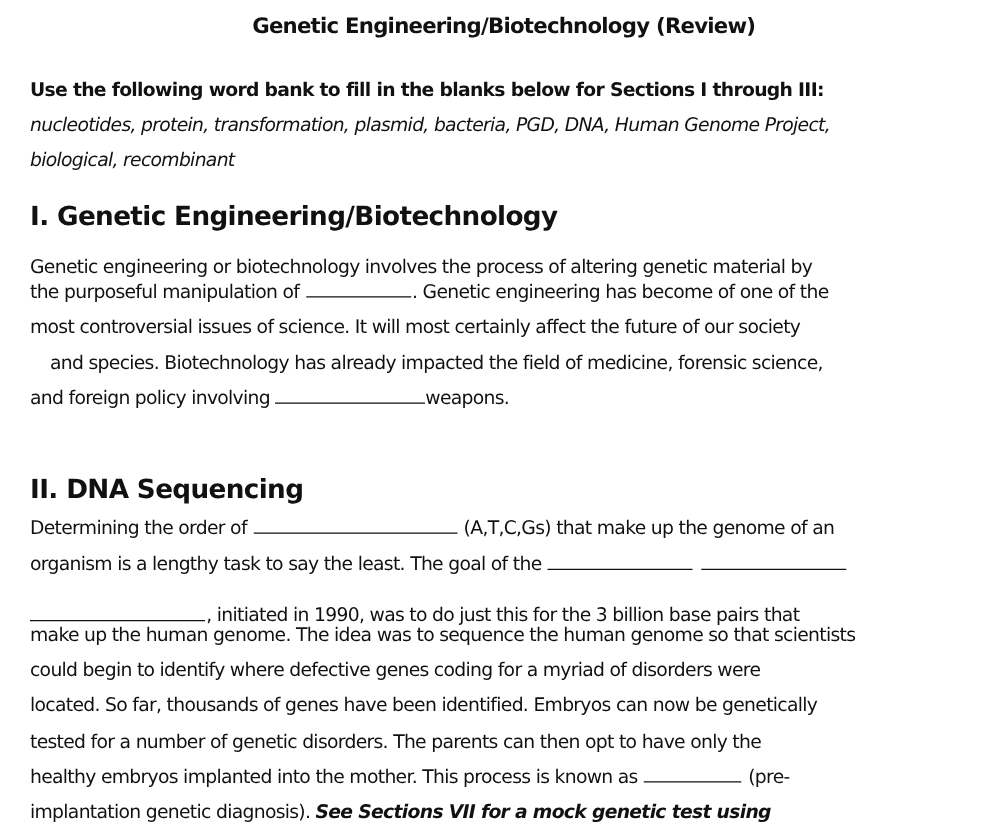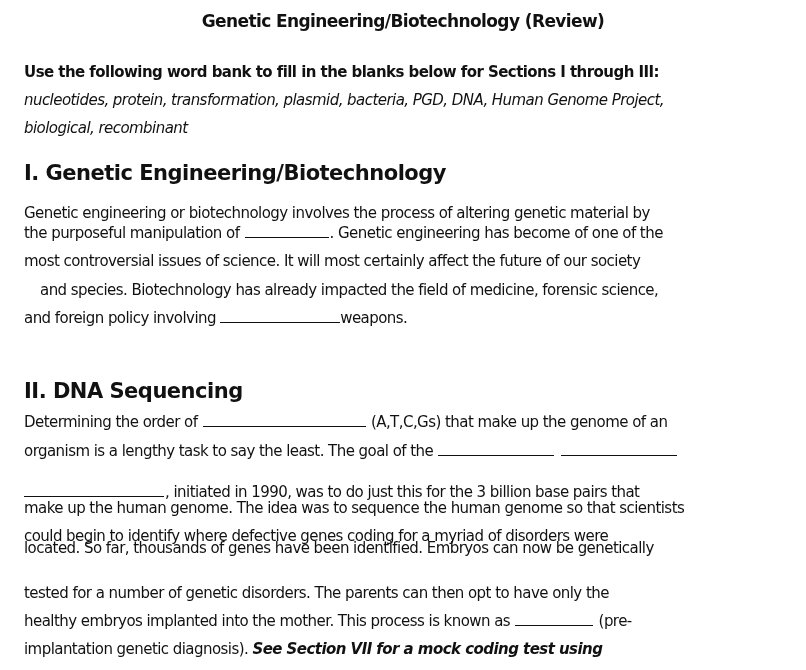--- a/index.html
+++ b/index.html
@@ -40,22 +40,22 @@
     <span>Determining the order of </span><span class="blank" style="width:163px;"></span><span> (A,T,C,Gs) that make up the genome of an</span>
   </div>
   <div class="line" style="top:440px;text-align:right;">
     <span>organism is a lengthy task to say the least. The goal of the </span><span class="blank" style="width:116px;"></span>&nbsp;<span class="blank" style="width:116px;"></span>
   </div>
   <div class="line" style="top:481px;">
     <span class="blank" style="width:140px;margin-left:0;"></span><span>, initiated in 1990, was to do just this for the 3 billion base pairs that</span>
   </div>
   <div class="line" style="top:497px;">make up the human genome. The idea was to sequence the human genome so that scientists</div>
   <div class="line" style="top:525px;">could begin to identify where defective genes coding for a myriad of disorders were</div>
-  <div class="line" style="top:537px;">located. So far, thousands of genes have been identified. Embryos can now be genetically</div>
+  <div class="line" style="top:553px;">located. So far, thousands of genes have been identified. Embryos can now be genetically</div>
   <div class="line" style="top:582px;">tested for a number of genetic disorders. The parents can then opt to have only the</div>
   <div class="line" style="top:610px;">
     <span>healthy embryos implanted into the mother. This process is known as </span><span class="blank" style="width:78px;"></span><span> (pre-</span>
   </div>
   <div class="line" style="top:638px;">
-    <span>implantation genetic diagnosis). </span><span class="bi">See Section VII for a mock coding test using</span>
+    <span>implantation genetic diagnosis). </span><span class="bi">See Sections VII for a mock genetic test using</span>
   </div>
 
 </div>
 
 </body></html>

